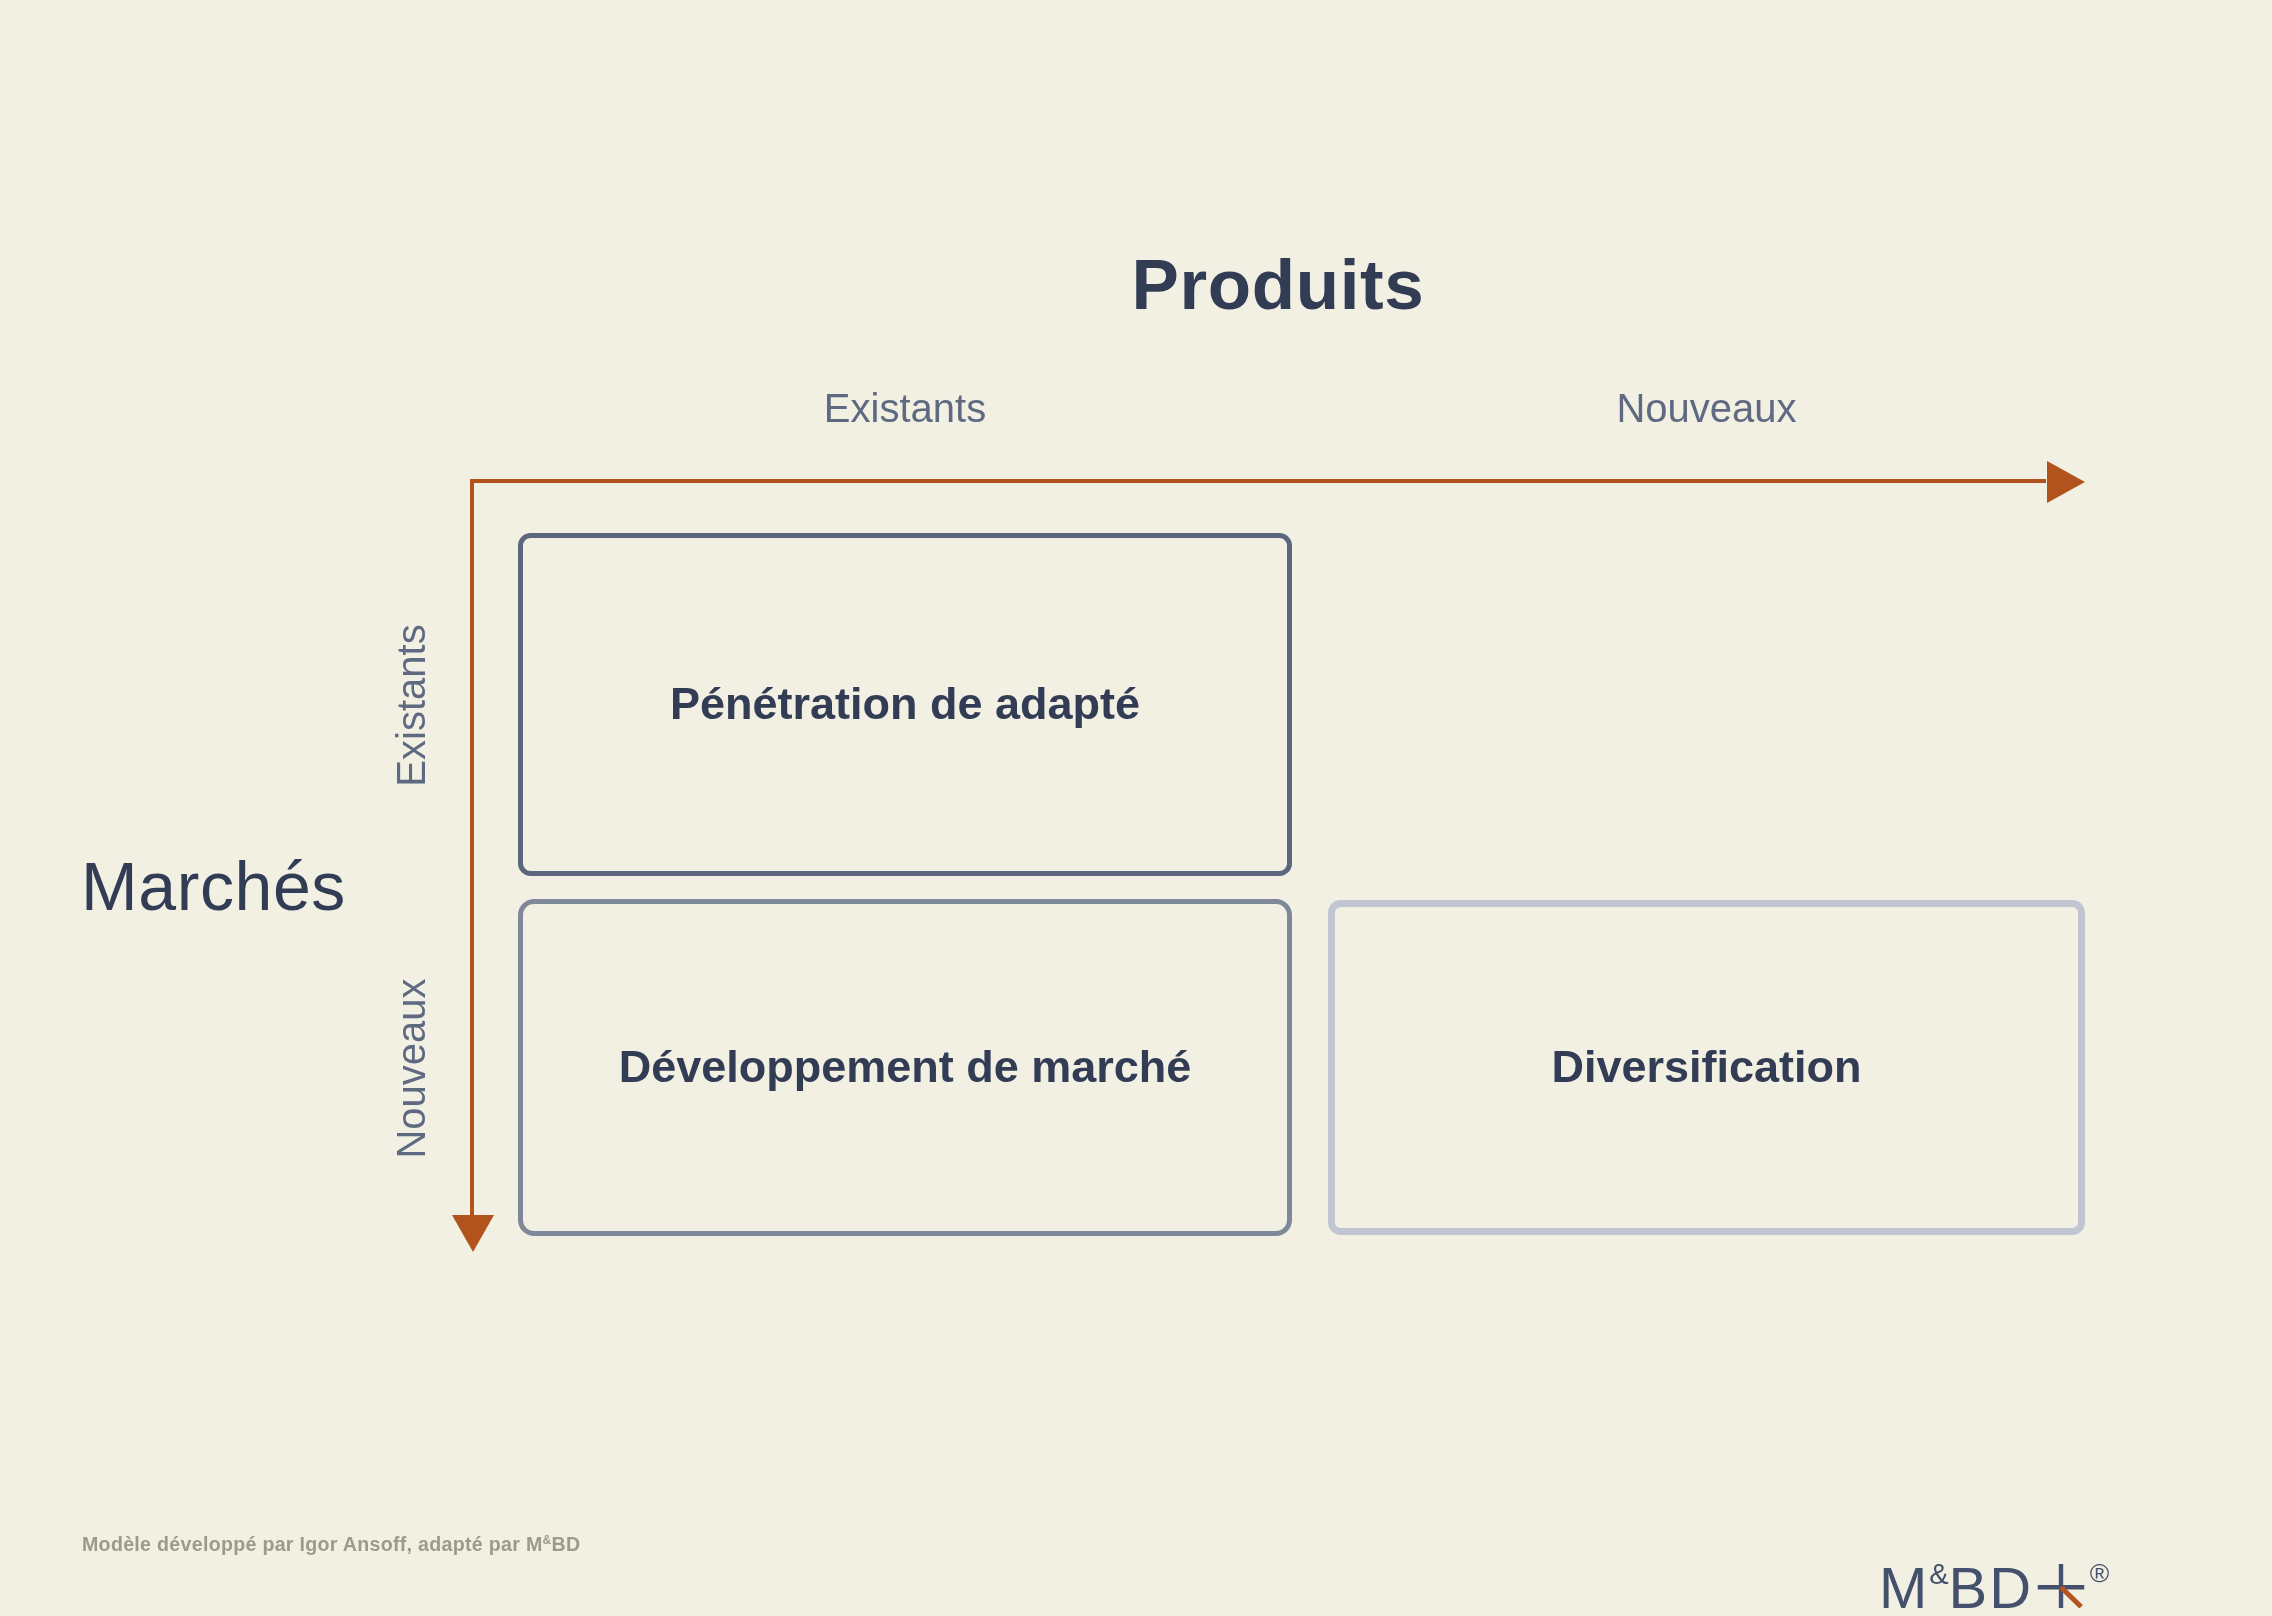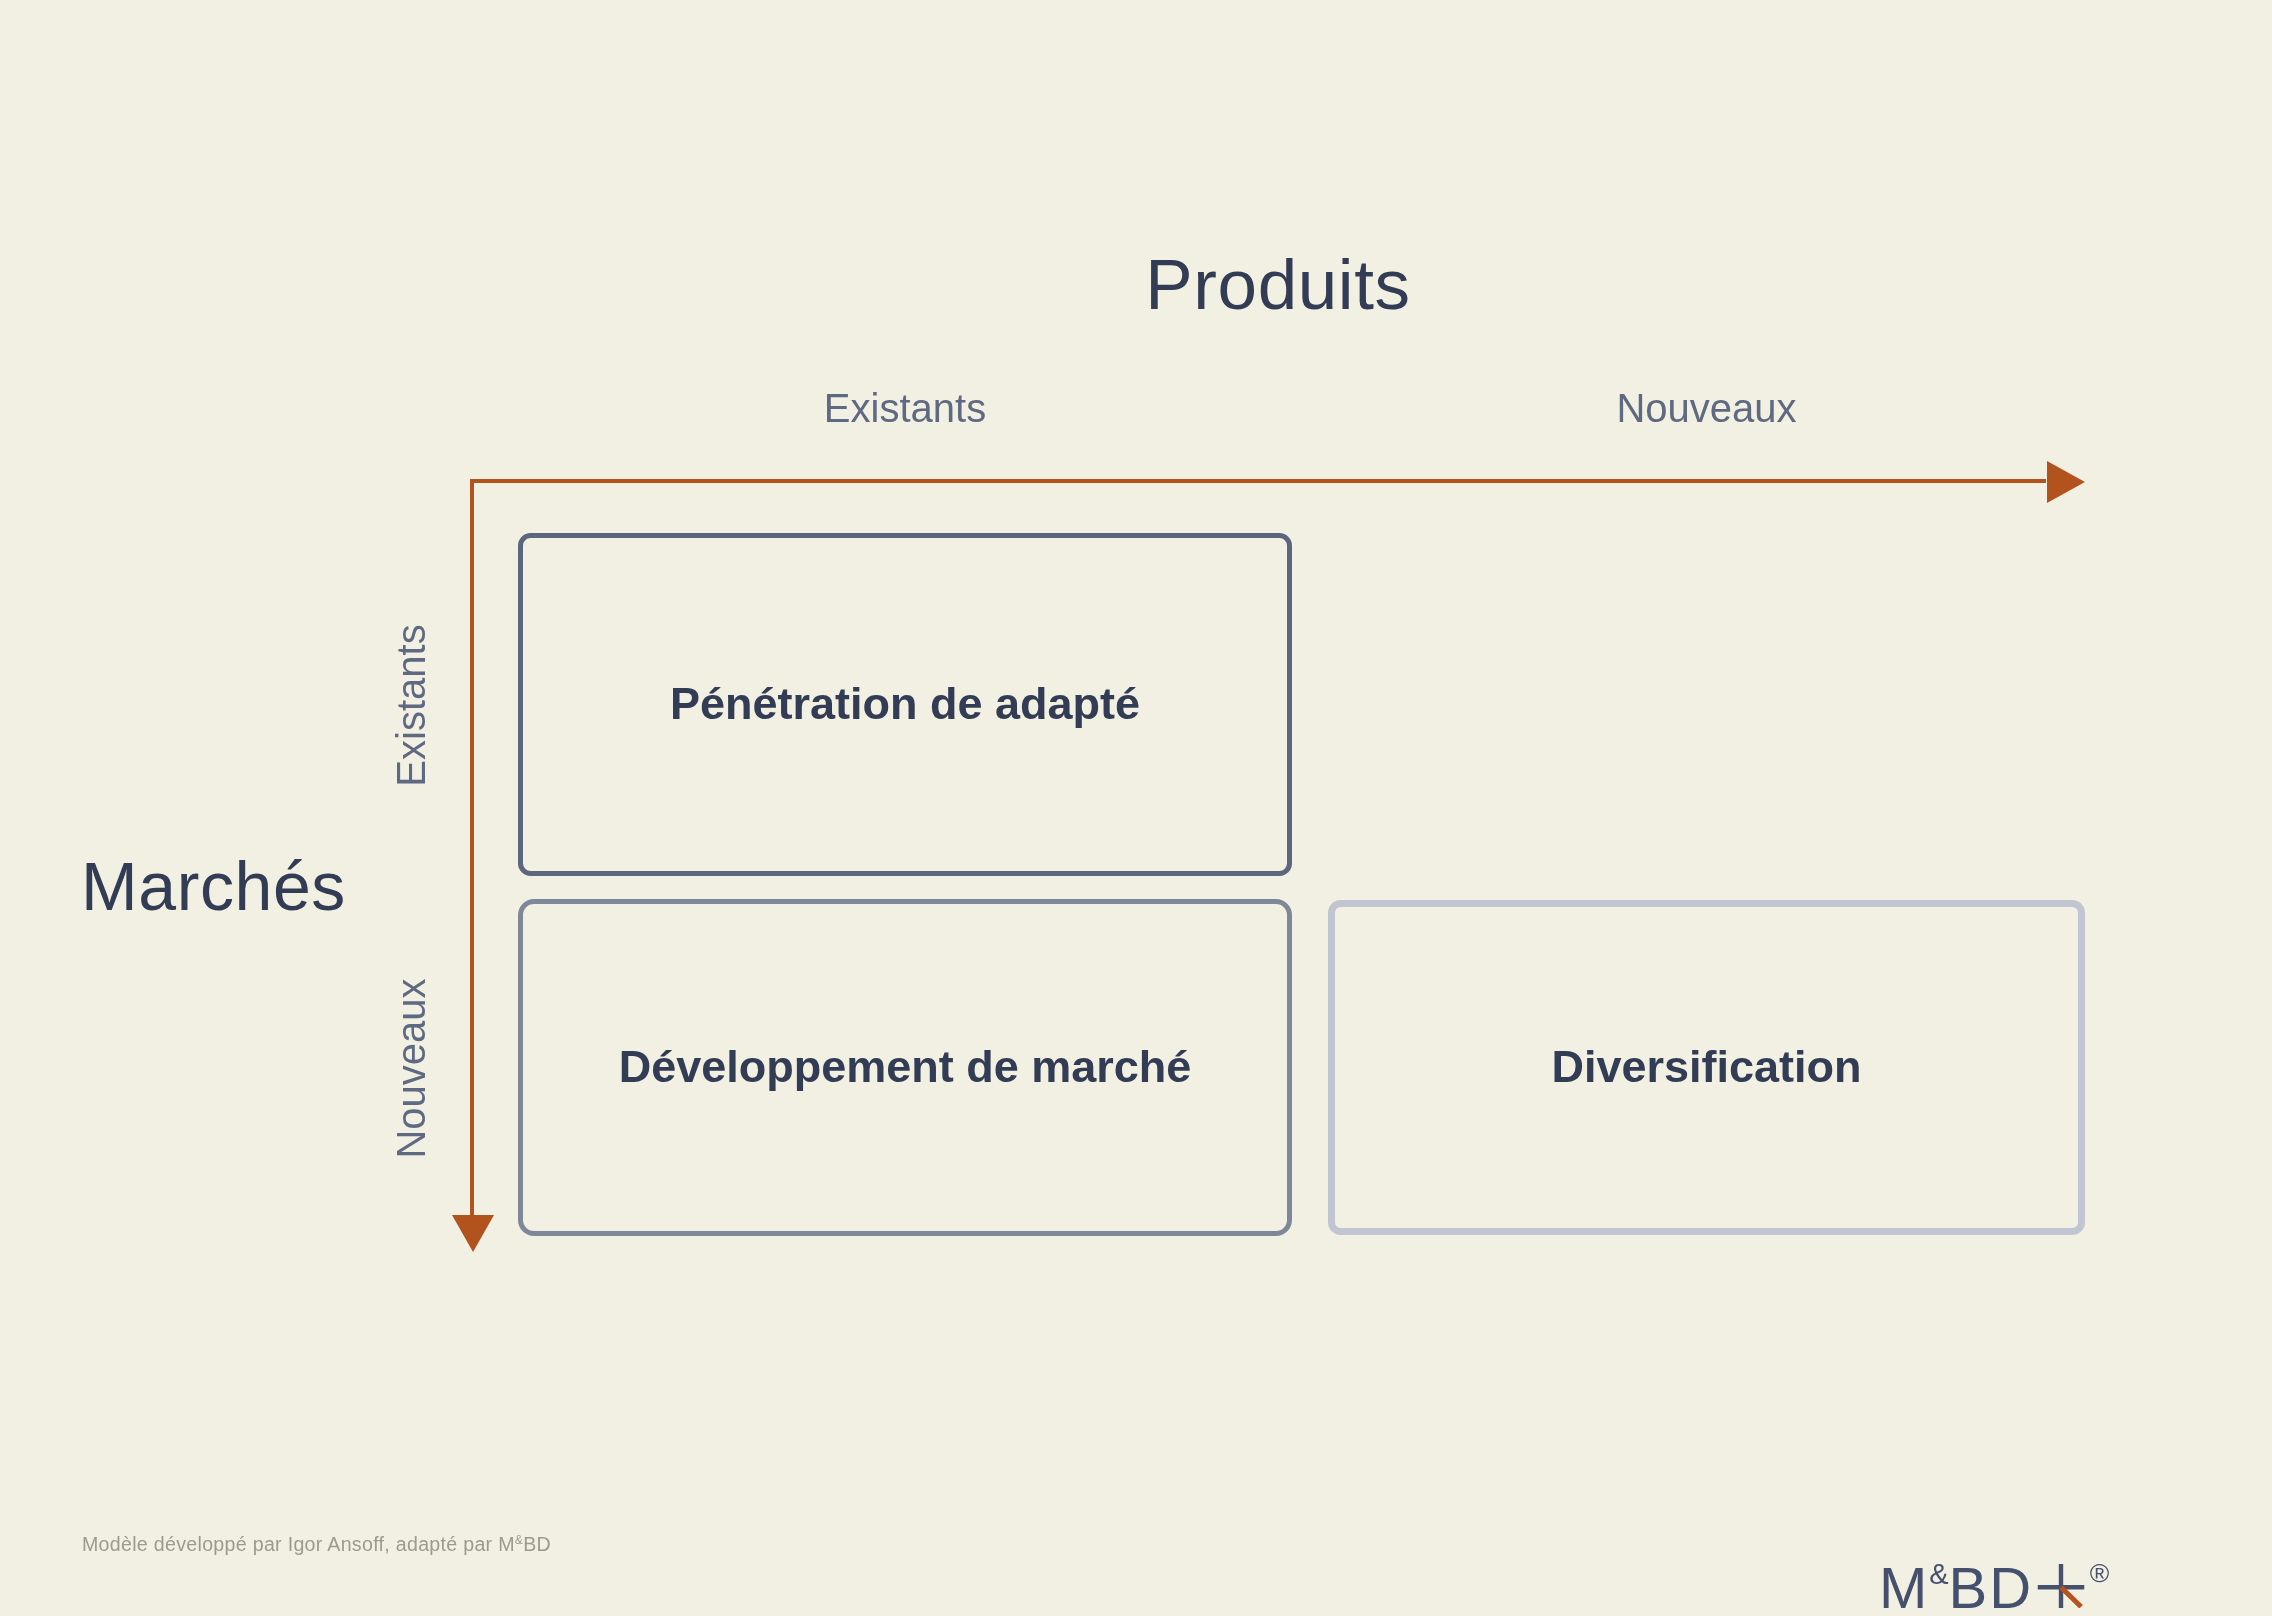--- a/index.html
+++ b/index.html
@@ -18,21 +18,21 @@
     background: #f2f0e3;
   }
   
   .matrix-title {
     position: absolute;
     left: 472px;
     top: 244px;
     width: 1612px;
     text-align: center;
     font-size: 71px;
-    font-weight: 400;
+    font-weight: 700;
     color: #333c55;
     letter-spacing: 0.6px;
   }
   .side-title {
     position: absolute;
     left: 81px;
     top: 847px;
     font-size: 68px;
     font-weight: 400;
     color: #333c55;
@@ -120,21 +120,21 @@
   #q-bottom-right {
     left: 1328px; top: 900px; width: 757px; height: 335px;
     border: 7px solid #c1c5d1; border-radius: 12.6px;
   }
   
   .footnote {
     position: absolute;
     left: 82px;
     top: 1533px;
     font-size: 19.6px;
-    font-weight: 400;
+    font-weight: 700;
     color: #9b9b8b;
     letter-spacing: 0.3px;
   }
   .footnote .amp-sup {
     font-size: 12px;
     position: relative;
     top: -7px;
   }
   
   .logo {

